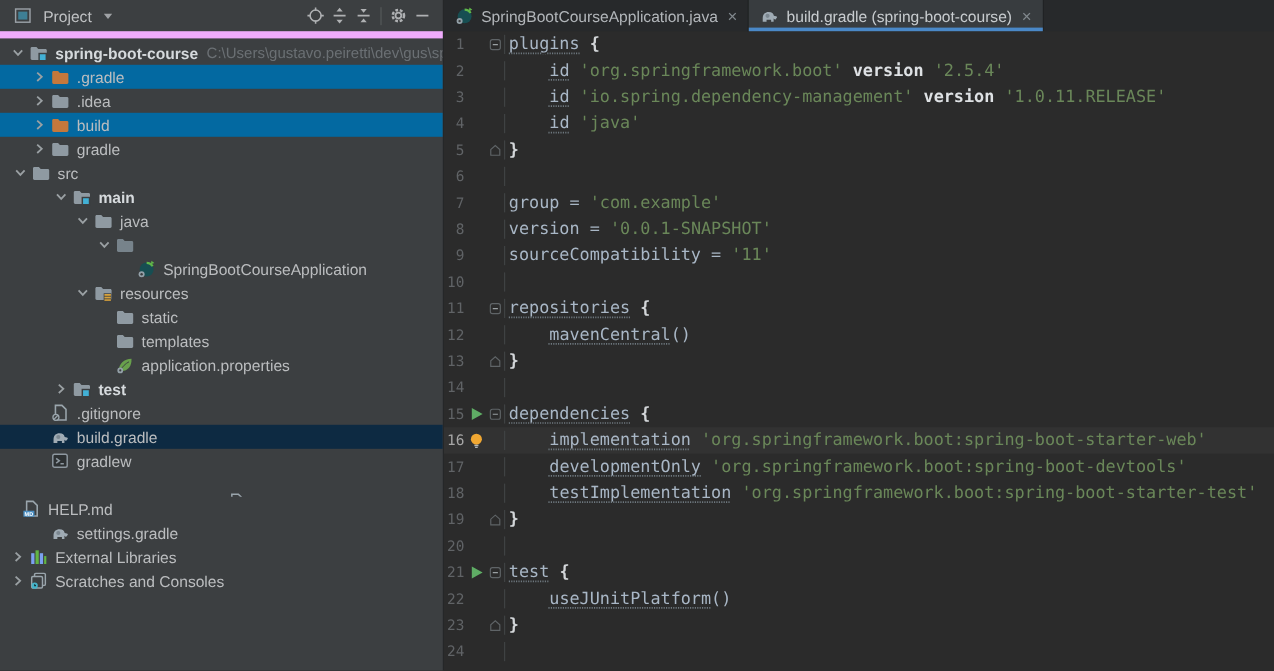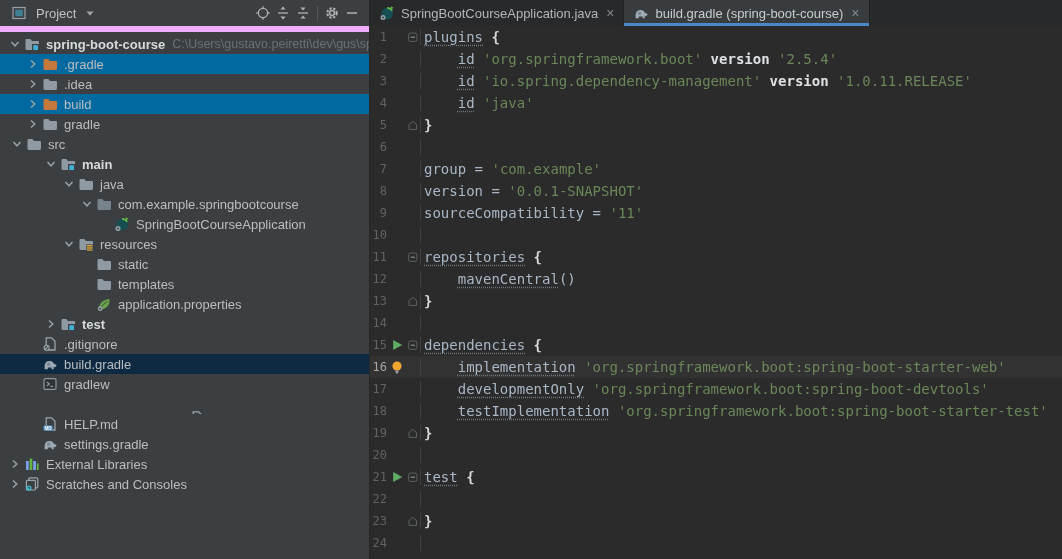--- a/index.html
+++ b/index.html
@@ -216,21 +216,20 @@
           <span class="tree-chevron">
             <svg width="16" height="16" viewBox="0 0 16 16">
               <polyline points="4.5 6,8 9.8,11.5 6" fill="none" stroke="#9aa0a3" stroke-width="1.5"></polyline>
             </svg>
           </span>
           <span class="tree-icon">
             <svg width="16" height="16" viewBox="0 0 16 16">
               <path d="M1.5 4.3c0-.7.5-1.2 1.2-1.2h3.7l1.5 1.8h5.9c.7 0 1.2.5 1.2 1.2v6.6c0 .7-.5 1.2-1.2 1.2H2.7c-.7 0-1.2-.5-1.2-1.2z" fill="#77838b"></path>
             </svg>
           </span>
-          <span class="tree-label">com.example.springbootcourse</span>
         </div>
         <div class="tree-row" style="padding-left: 96px;">
           <span class="tree-chevron"></span>
           <span class="tree-icon">
             <svg width="16" height="16" viewBox="0 0 16 16">
               <circle cx="8.2" cy="8.6" r="5.8" fill="#174e52"></circle>
               <path d="M8.2 3a5.8 5.8 0 0 1 5 2.9" stroke="#60b64a" stroke-width="1.8" fill="none"></path>
               <path d="M12.2 1.2l2.4 1.9-2.9 1.2z" fill="#60b64a"></path>
               <circle cx="4" cy="12.6" r="2.5" fill="#93a0a8"></circle>
               <circle cx="4" cy="12.6" r="1" fill="#3c3f41"></circle>
@@ -336,21 +335,21 @@
           <span class="tree-icon">
             <svg width="16" height="16" viewBox="0 0 16 16">
               <path d="M4.2 1.8h5.4L13 5.2V14H4.2z" fill="none" stroke="#9aa5ac" stroke-width="1.3"></path>
               <line x1="6" y1="7.2" x2="11.2" y2="7.2" stroke="#9aa5ac" stroke-width="1"></line>
               <line x1="6" y1="9.4" x2="11.2" y2="9.4" stroke="#9aa5ac" stroke-width="1"></line>
               <line x1="6" y1="11.6" x2="9.4" y2="11.6" stroke="#9aa5ac" stroke-width="1"></line>
             </svg>
           </span>
           <span class="tree-label">gradlew.bat</span>
         </div>
-        <div class="tree-row" style="padding-left: 24px;">
+        <div class="tree-row" style="">
           <span class="tree-chevron"></span>
           <span class="tree-icon">
             <svg width="16" height="16" viewBox="0 0 16 16">
               <path d="M4.2 1.8h5.4L13 5.2V14H4.2z" fill="none" stroke="#9aa5ac" stroke-width="1.3"></path>
               <rect x="1.5" y="9.6" width="9.2" height="5" fill="#4b8fc3"></rect>
               <text x="6.1" y="13.6" font-size="4.6" fill="#ffffff" text-anchor="middle" font-family="Liberation Sans,sans-serif" font-weight="bold">MD</text>
             </svg>
           </span>
           <span class="tree-label">HELP.md</span>
         </div>
@@ -596,20 +595,21 @@
               <rect x="3" y="3.5" width="9.5" height="9.5" rx="2" fill="#2b2b2b" stroke="#5f6467" stroke-width="1.1"></rect>
               <line x1="5.3" y1="8.2" x2="10.2" y2="8.2" stroke="#9aa0a3" stroke-width="1.1"></line>
             </svg>
           </span>
           <span class="src"><span class="t-idu">test</span><span class="t-p"> </span><span class="t-br">{</span></span>
         </div>
         <div class="code-line">
           <span class="ln">22</span>
           <span class="gut"></span>
           <span class="fold"></span>
+          <span class="src"><span class="t-p">    </span><span class="t-idu">useJUnitPlatform</span><span class="t-p">()</span></span>
         </div>
         <div class="code-line">
           <span class="ln">23</span>
           <span class="gut"></span>
           <span class="fold">
             <svg width="16" height="16" viewBox="0 0 16 16">
               <path d="M3.4 13V7.6l4.3-3.8L12 7.6V13z" fill="#2b2b2b" stroke="#5f6467" stroke-width="1.1"></path>
             </svg>
           </span>
           <span class="src"><span class="t-br">}</span></span>

